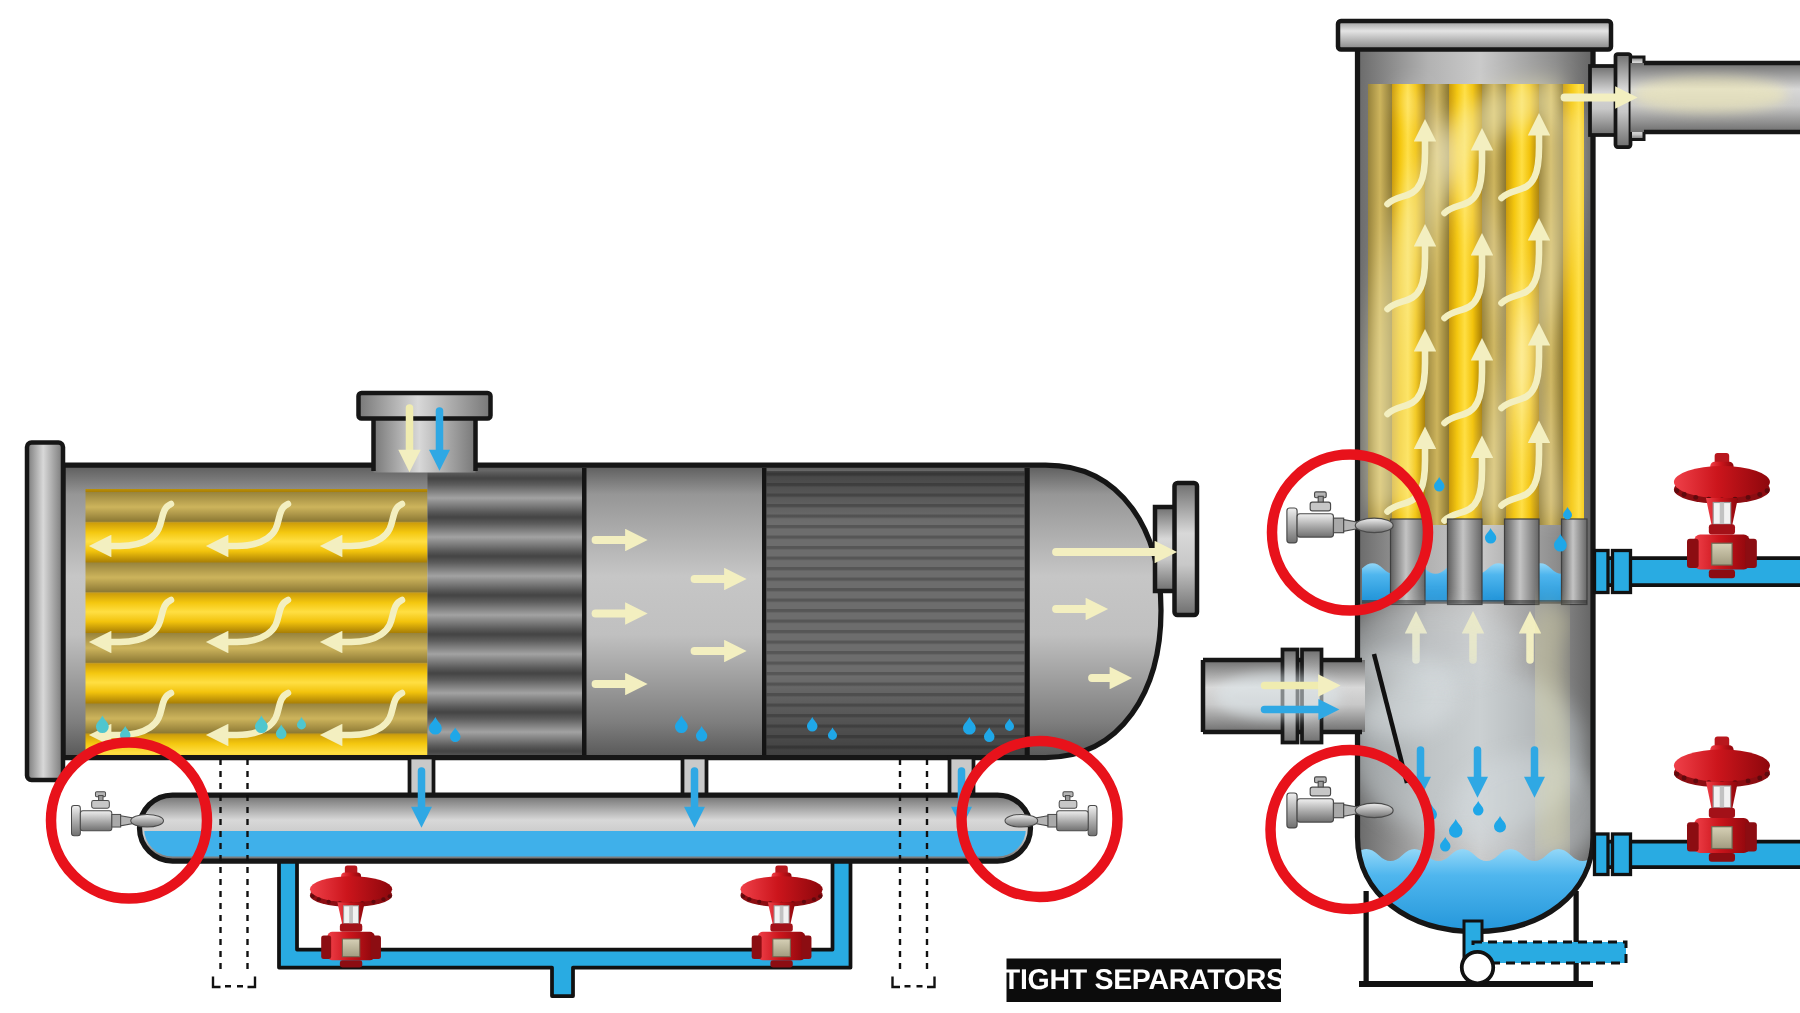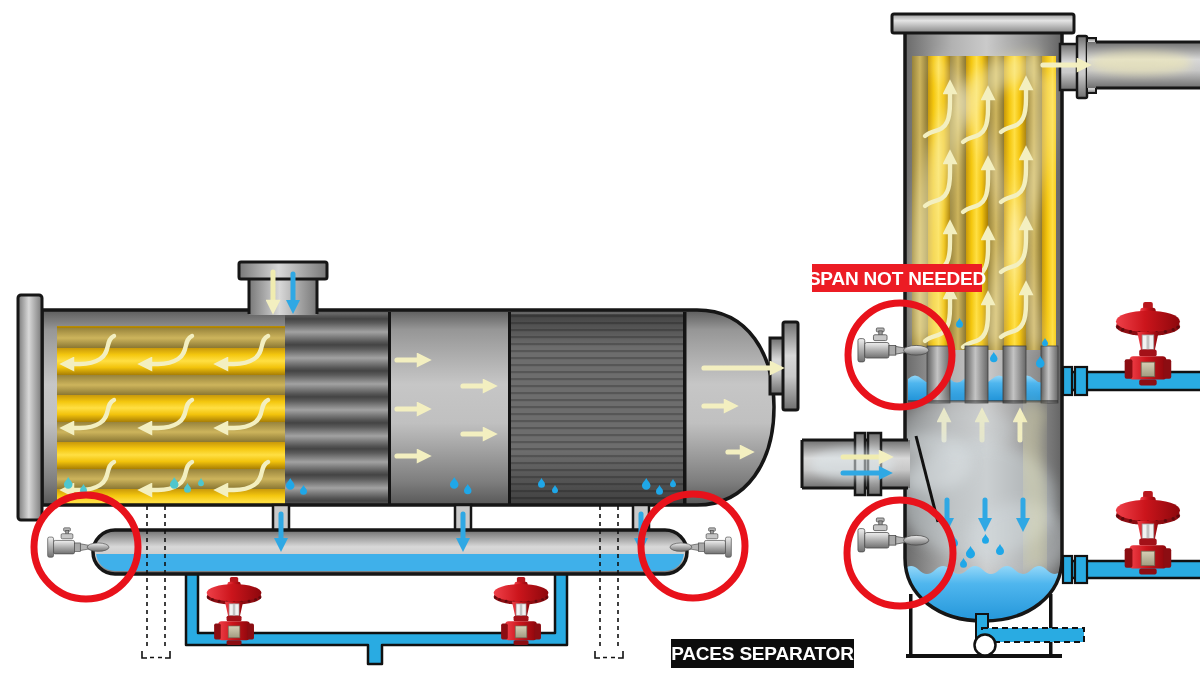--- a/index.html
+++ b/index.html
@@ -460,15 +460,14 @@
         </g>
     <g transform="translate(856,517) scale(0.97)">
           <use href="#gaugeSym"></use>
         </g>
 
     <circle cx="900" cy="355" r="52" fill="none" stroke="#E8121B" stroke-width="7"></circle>
     <circle cx="900" cy="553" r="53" fill="none" stroke="#E8121B" stroke-width="7"></circle>
   </g>
 </svg>
 
-<div class="callout red" style="left:812px;top:264px;width:170px;height:28px;">SPAN NOT NEEDED</div>
-<div class="callout black" style="left:671px;top:639px;width:183px;height:29px;">SPACES SEPARATORS</div>
+<div class="callout black" style="left:671px;top:639px;width:183px;height:29px;">TIGHT SEPARATORS</div>
 </div>
 
 </body></html>

